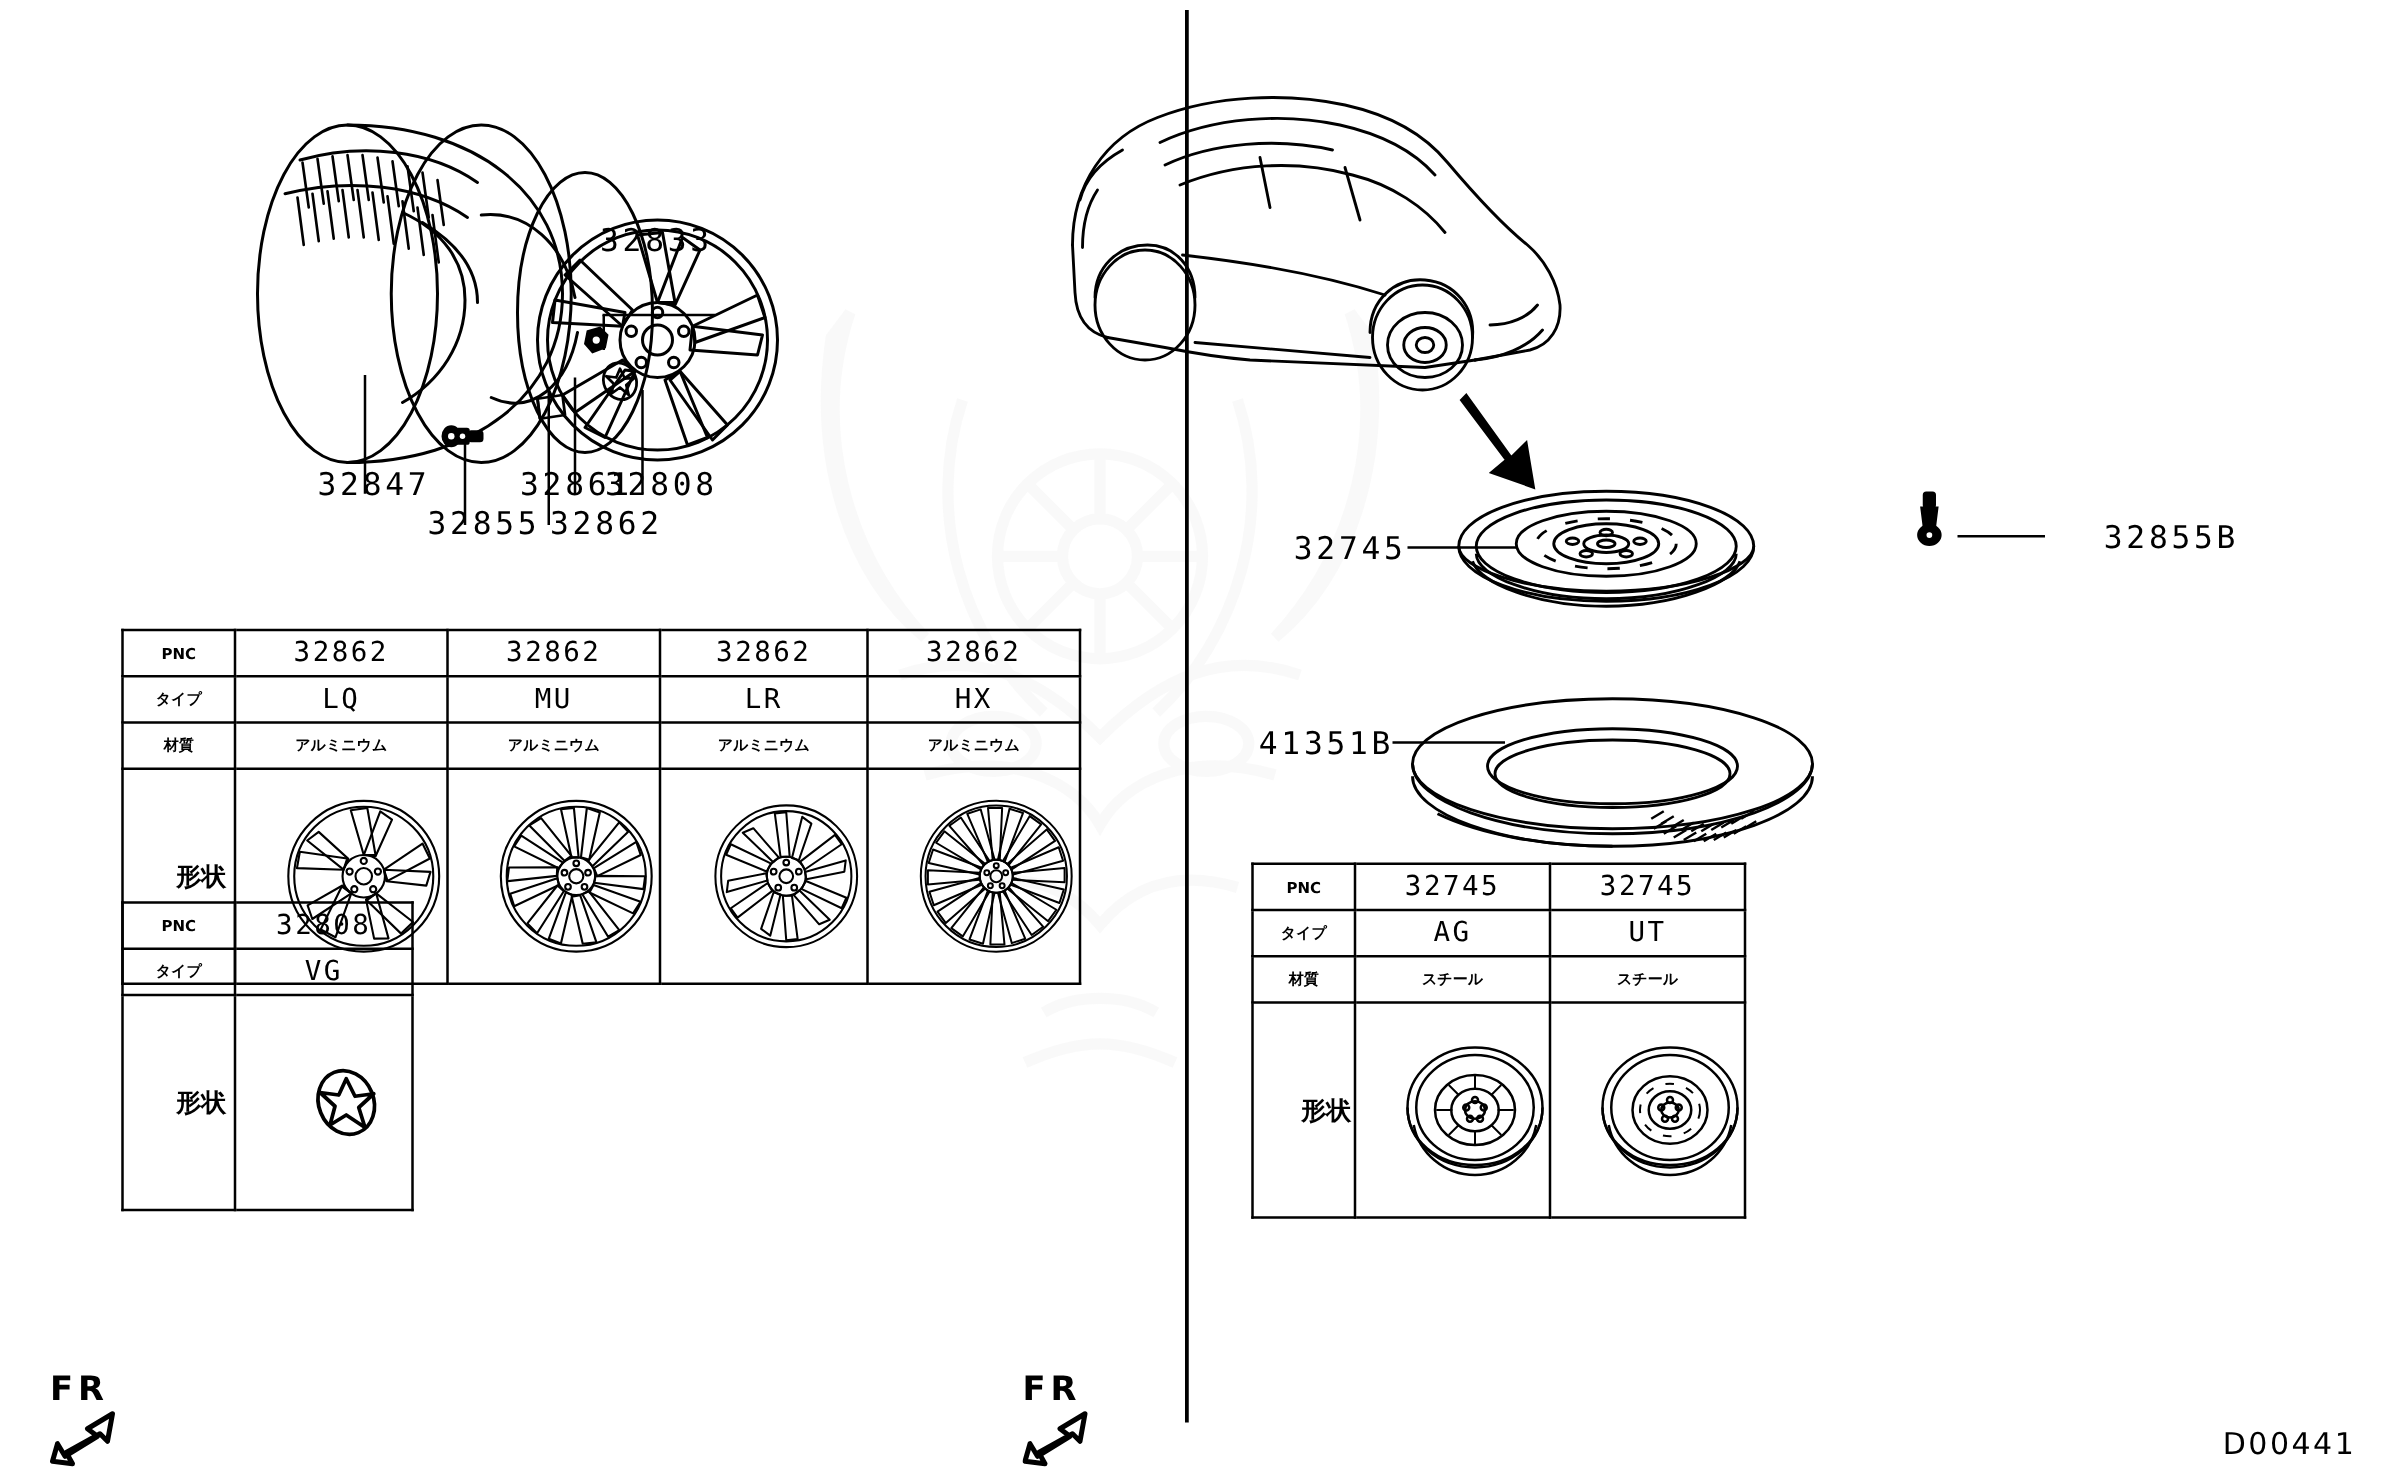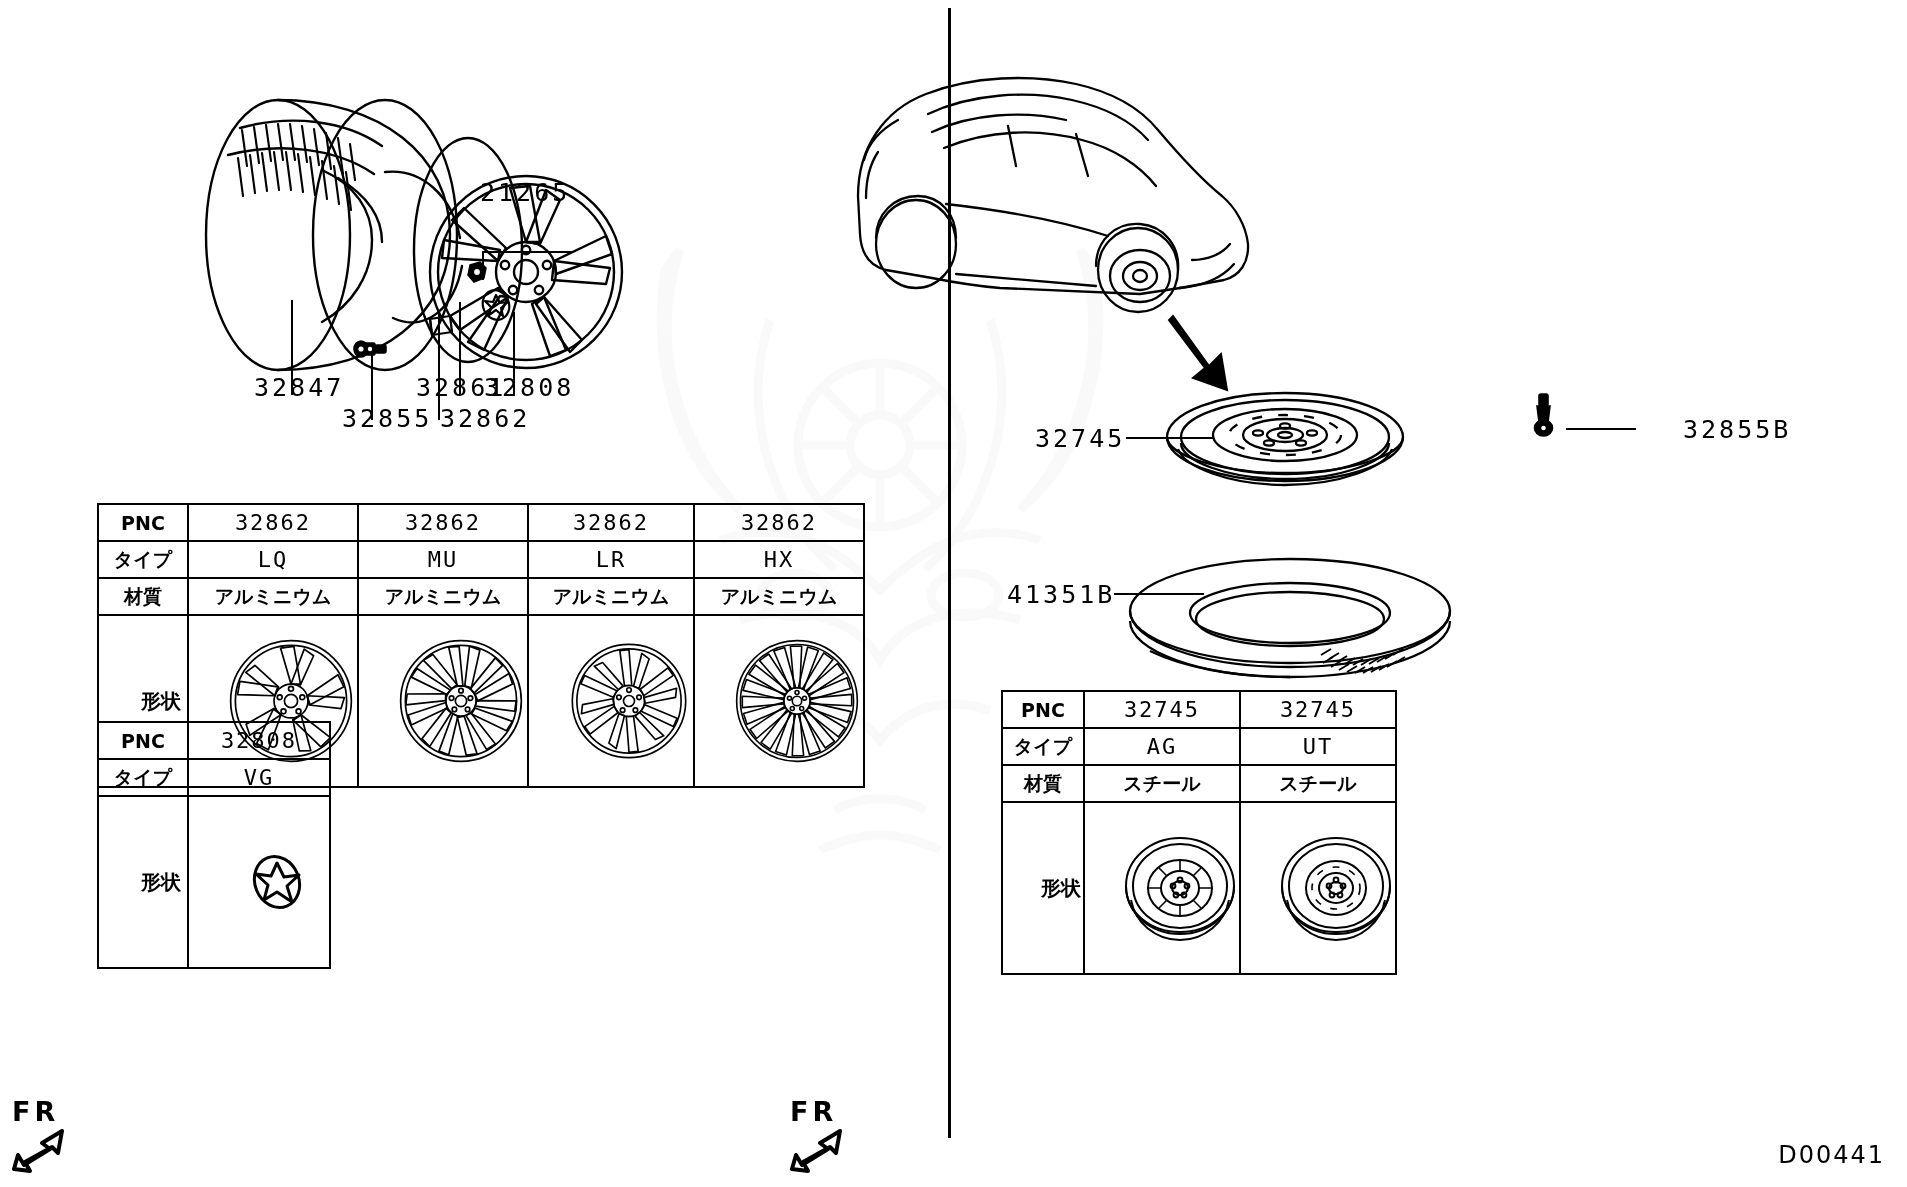--- a/index.html
+++ b/index.html
@@ -44,35 +44,35 @@
   }
   table.spec td{
     border:2px solid #000;
     text-align:center;vertical-align:middle;
     font-family:"DejaVu Sans Mono","Liberation Mono",monospace;
     font-size:22px;letter-spacing:2px;
     padding:0;height:35px;
   }
   table.spec td.jp{
     font-family:"DejaVu Sans","Liberation Sans",sans-serif;
-    font-size:19px;letter-spacing:0px;font-weight:700;
+    font-size:12px;letter-spacing:0px;font-weight:700;
   }
   table.spec td.shape{
     height:170px;
     padding-left:36px;
   }
   table.spec td.shapelabel{
     font-family:"DejaVu Sans","Liberation Sans",sans-serif;
     font-size:20px;letter-spacing:0;font-weight:700;
   }
   .wheelcell{width:100%;height:100%;display:flex;align-items:center;justify-content:center;}
   .wheelcell svg{display:block;}
 
   
-  .frmark{position:absolute;}
+  .frmark{position:absolute;margin-left:28px;}
   .frmark .frtext{
     font-family:"DejaVu Sans","Liberation Sans",sans-serif;
     font-size:27px;font-weight:700;letter-spacing:4px;line-height:1;
   }
   .frmark svg{display:block;}
 
   
   .corner-code{
     position:absolute;right:22px;bottom:18px;
     font-family:"DejaVu Sans","Liberation Sans",sans-serif;
@@ -202,21 +202,21 @@
   </div>
 
   <div class="lead v" style="left:291px;top:300px;height:95px;"></div>
   <div class="lead v" style="left:371px;top:352px;height:68px;"></div>
   <div class="lead v" style="left:438px;top:312px;height:108px;"></div>
   <div class="lead v" style="left:459px;top:302px;height:93px;"></div>
   <div class="lead v" style="left:513px;top:312px;height:83px;"></div>
   <div class="lead v" style="left:482px;top:252px;height:28px;"></div>
   <div class="lead h" style="left:482px;top:251px;width:90px;"></div>
 
-  <div class="lbl" style="left:480px;top:178px;">21265</div>
+  <div class="lbl" style="left:480px;top:178px;">32833</div>
   <div class="lbl" style="left:254px;top:373px;">32847</div>
   <div class="lbl" style="left:342px;top:404px;">32855</div>
   <div class="lbl" style="left:416px;top:373px;">32861</div>
   <div class="lbl" style="left:440px;top:404px;">32862</div>
   <div class="lbl" style="left:484px;top:373px;">32808</div>
 
   <table class="spec" id="wheel-table" style="left:97px;top:503px;">
     <tbody>
       <tr>
         <td class="jp" style="width:88px;">PNC</td>

